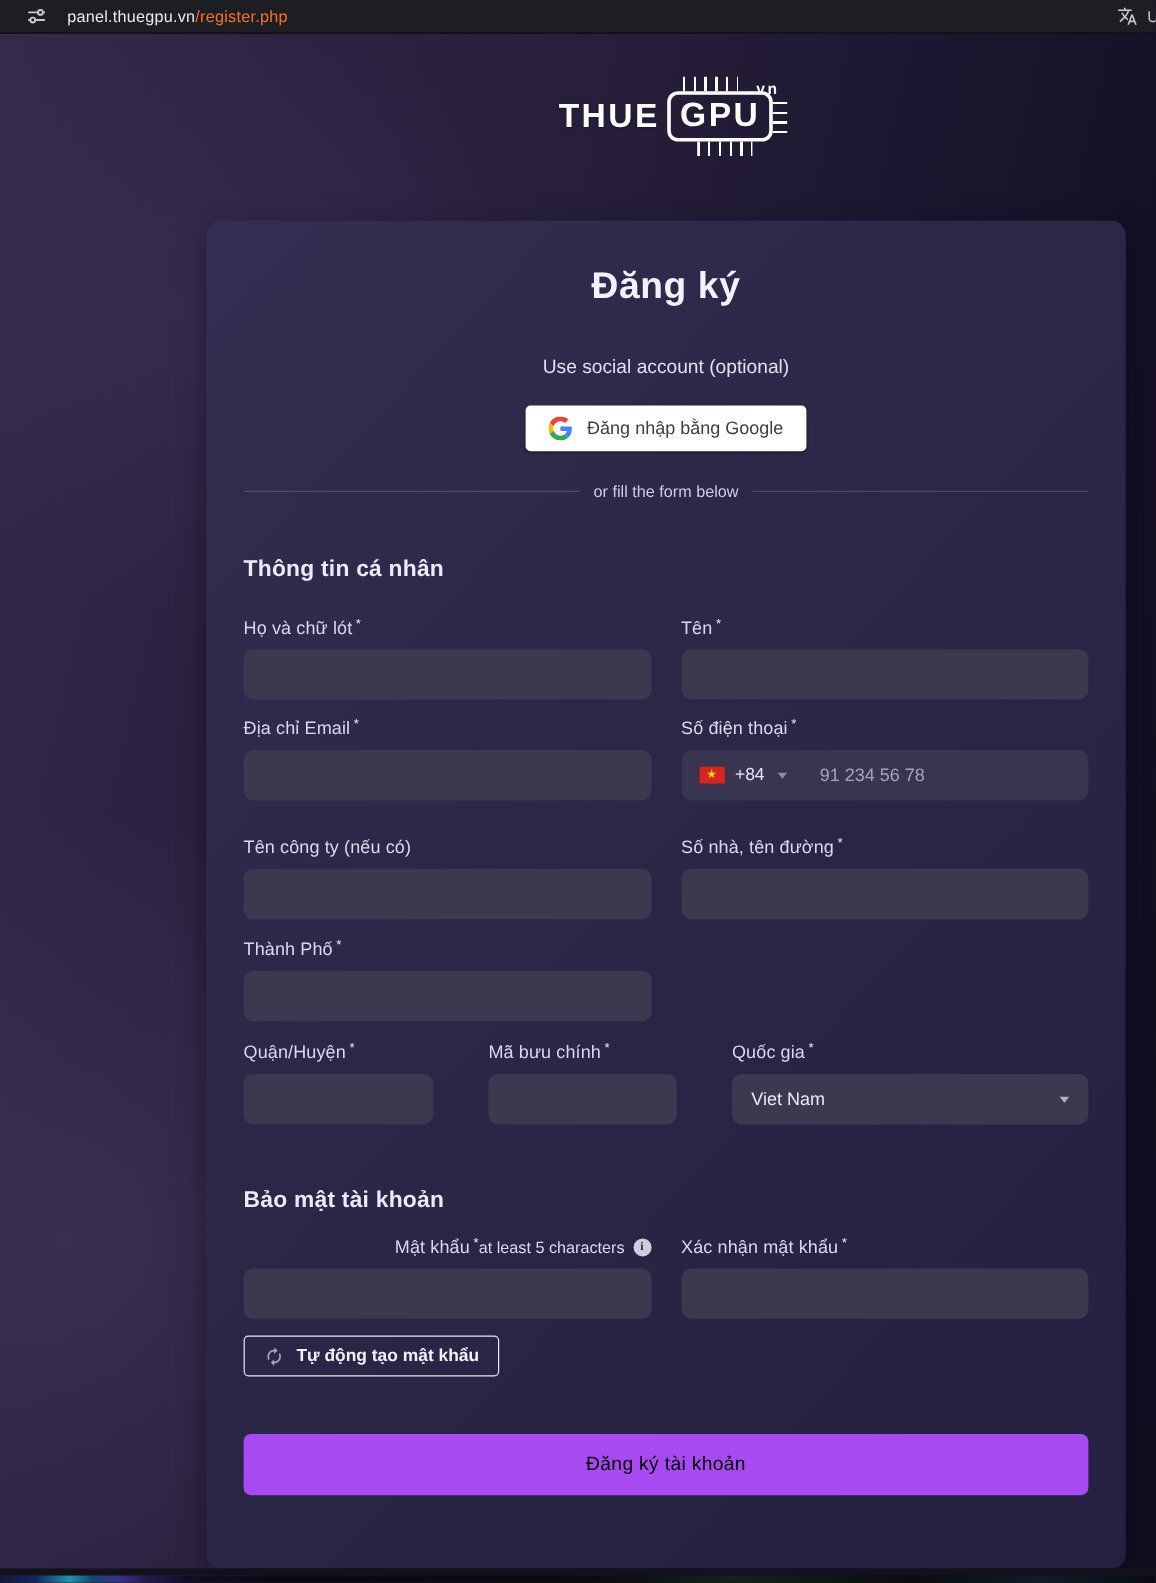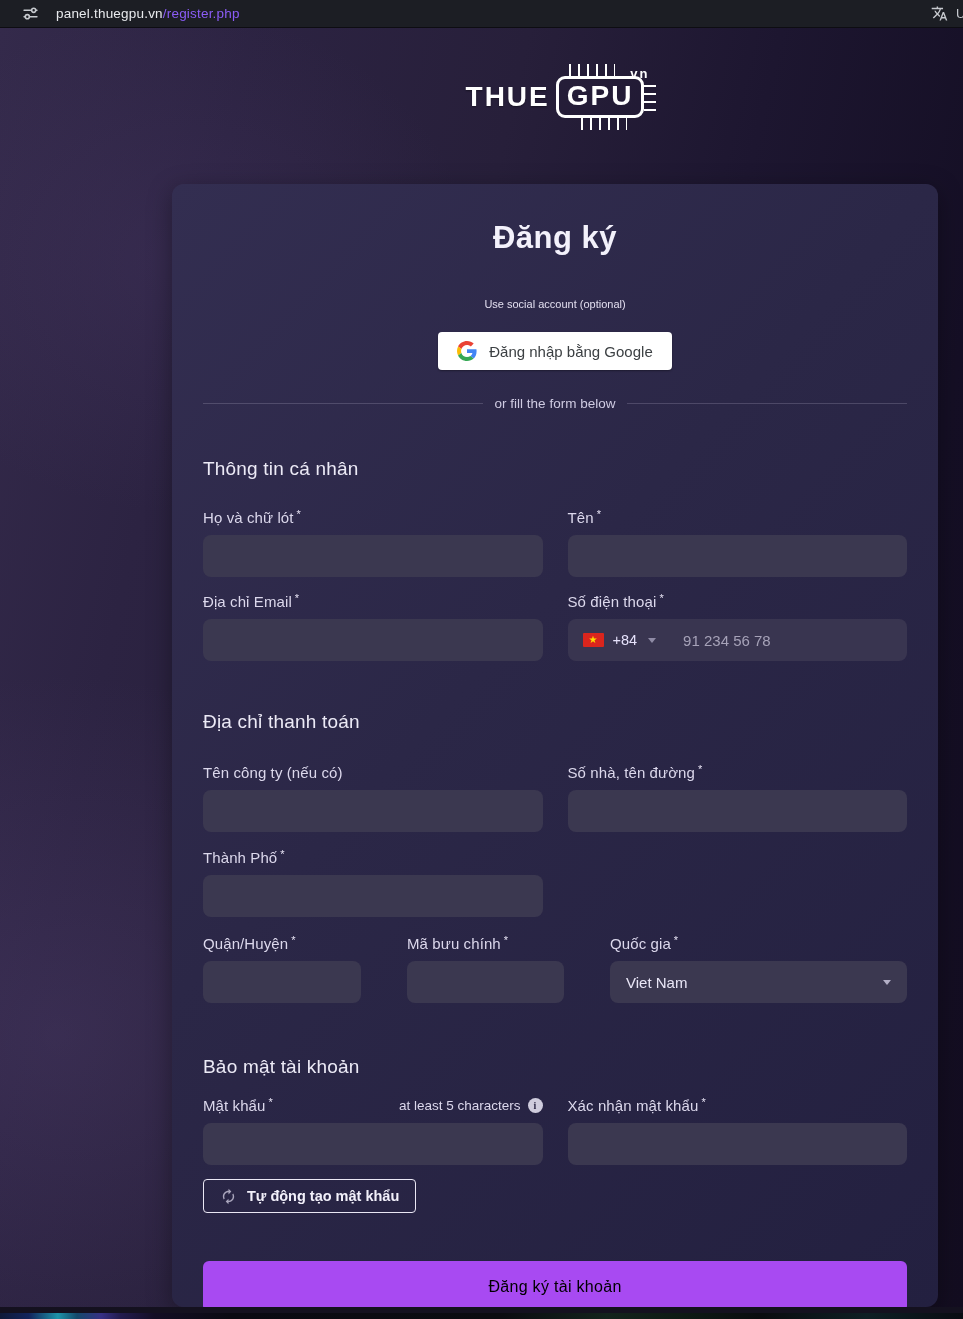--- a/index.html
+++ b/index.html
@@ -13,21 +13,21 @@
 
   
   .topbar {
     position:absolute; top:0; left:0; right:0; height:28px;
     background:#1c1e24; display:flex; align-items:center;
     border-bottom:1px solid #0d0d12; z-index:30;
   }
   .topbar .tune { margin-left:22px; display:flex; align-items:center; }
   .url { margin-left:17px; font-size:13.5px; letter-spacing:.2px; white-space:nowrap; }
   .url .host { color:#e8eaed; }
-  .url .path { color:#8b5cf6;text-align:right; }
+  .url .path { color:#f97316;text-align:right; }
   .topbar-right { margin-left:auto; display:flex; align-items:center; }
   .translate { margin-right:8px; display:flex; align-items:center; }
   .partial-u {
     color:#c6c9ce; font-size:13px; width:9px; overflow:hidden;
     display:inline-block; margin-right:-2px;
   }
 
   
   .main {
     position:absolute; top:28px; left:0; right:0; bottom:0;
@@ -62,35 +62,35 @@
   
   .card {
     position:absolute; left:172px; top:156px; width:766px; height:1123px;
     border-radius:12px;
     background:linear-gradient(133deg,#332e51 0%,#2b2747 42%,#232040 100%);
     box-shadow:0 6px 24px rgba(0,0,0,.35);
     padding:0 31px;
   }
   .title { padding-top:36px; text-align:center; color:#f3f1fb;
     font-size:31px; font-weight:bold; letter-spacing:.5px; }
-  .social-hint { margin-top:42px; text-align:center; color:#e2deef; font-size:11px; }
+  .social-hint { margin-top:42px; text-align:center; color:#e2deef; font-size:16px; }
 
   .google-row { margin-top:22px; display:flex; justify-content:center; }
   .google-btn {
     height:38px; background:#fff; border:none; border-radius:4px;
     display:flex; align-items:center; gap:12px; padding:0 19px;
     font-family:inherit; font-size:15px; font-weight:500; color:#3c4043;
     box-shadow:0 1px 2px rgba(0,0,0,.35); cursor:pointer;
   }
 
   .divider { margin-top:26px; display:flex; align-items:center; gap:12px;
     color:#cfcbe2; font-size:13.5px; }
   .divider .line { flex:1; height:1px; background:rgba(231,227,252,.18); }
 
-  .section-h { font-size:19px; font-weight:400; color:#eceaf6; letter-spacing:.2px; }
+  .section-h { font-size:19px; font-weight:700; color:#eceaf6; letter-spacing:.2px; }
   .h-personal { margin-top:47px; }
   .h-billing  { margin-top:50px; }
   .h-security { margin-top:53px; }
 
   .grid2 { display:grid; grid-template-columns:1fr 1fr; column-gap:25px; }
   .grid3 { display:grid; grid-template-columns:158px 157px 1fr; column-gap:24px;gap:46px; }
   .mt29 { margin-top:29px; } .mt16 { margin-top:16px; }
   .mt31 { margin-top:31px; } .mt17 { margin-top:17px; } .mt18 { margin-top:18px; }
   .mt19 { margin-top:19px; }
 
@@ -120,21 +120,21 @@
   .select {
     height:42px; margin-top:9px; background:#3b3850; border-radius:8px;
     display:flex; align-items:center; justify-content:space-between;
     padding:0 16px; cursor:pointer;
   }
   .select .sel-val { color:#eae7f7; font-size:15px; }
   .caret-dn { width:0; height:0;
     border-left:4.5px solid transparent; border-right:4.5px solid transparent;
     border-top:5.5px solid #b3afc6; }
 
-  .pw-label-row { display:flex; align-items:center; justify-content:space-between; }
+  .pw-label-row { display:flex; align-items:center; justify-content:flex-end; }
   .pw-hint { display:flex; align-items:center; gap:7px; font-size:13.5px; color:#dcd8ec; }
   .info-dot { width:15px; height:15px; border-radius:50%; background:#cfccdd;
     color:#2b2745; font-size:10px; font-weight:bold; display:flex;
     align-items:center; justify-content:center; font-family:"Liberation Serif",serif; }
 
   .gen-btn {
     margin-top:14px; height:34px; padding:0 16px;
     background:transparent; border:1px solid #eae7f4; border-radius:4px;
     display:inline-flex; align-items:center; gap:10px;
     color:#f2f0fa; font-size:14.5px; font-weight:bold; font-family:inherit; cursor:pointer;
@@ -246,21 +246,20 @@
         <div class="phone-box">
           <span class="flag">★</span>
           <span class="dial">+84</span>
           <span class="caret-sm"></span>
           <input type="text" placeholder="91 234 56 78" style="">
         </div>
       </div>
     </div>
 
     
-    <div class="section-h h-billing">Địa chỉ thanh toán</div>
 
     <div class="grid2 mt31">
       <div>
         <label class="f-label">Tên công ty (nếu có)</label>
         <input class="t-input" type="text" style="">
       </div>
       <div>
         <label class="f-label"><span>Số nhà, tên đường</span><span class="req">*</span></label>
         <input class="t-input" type="text" style="">
       </div>

